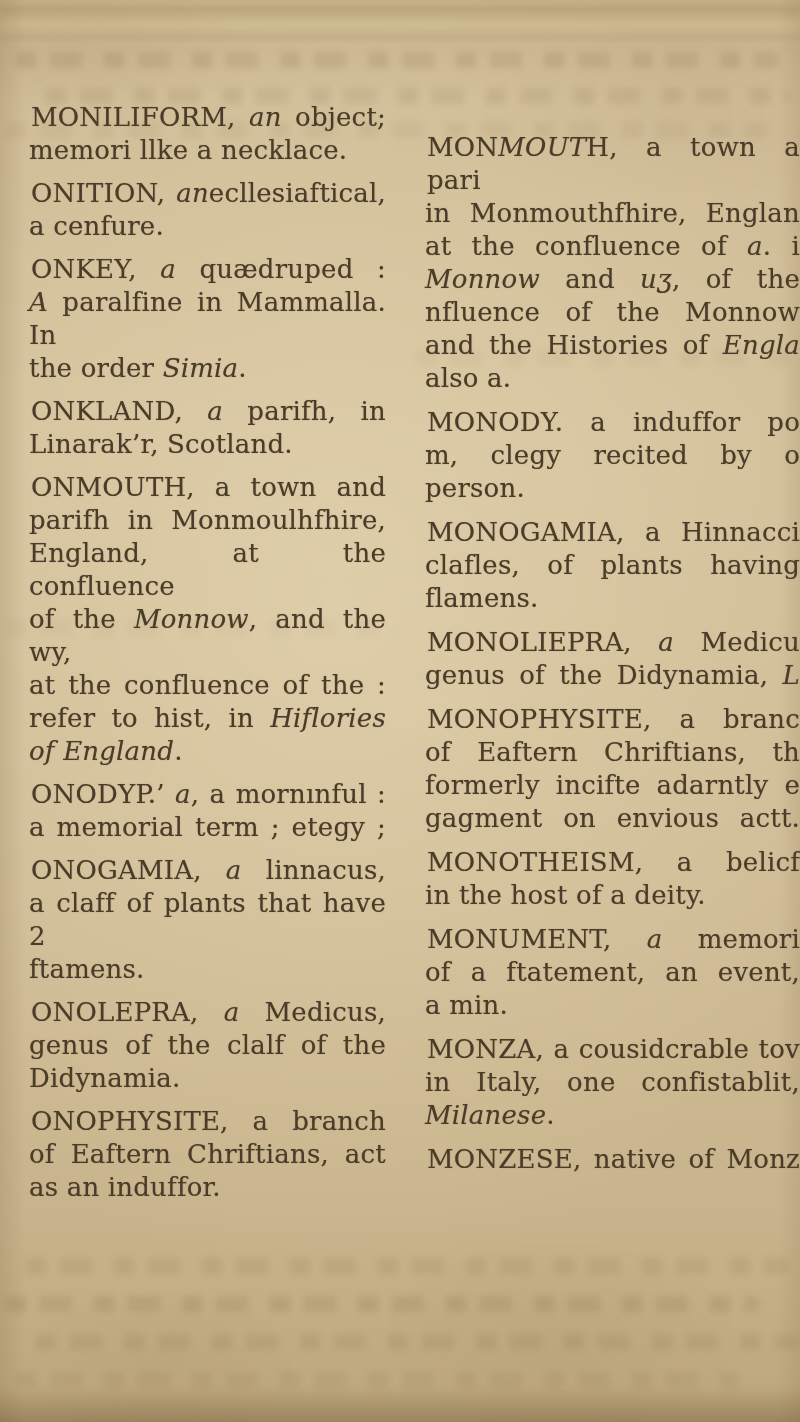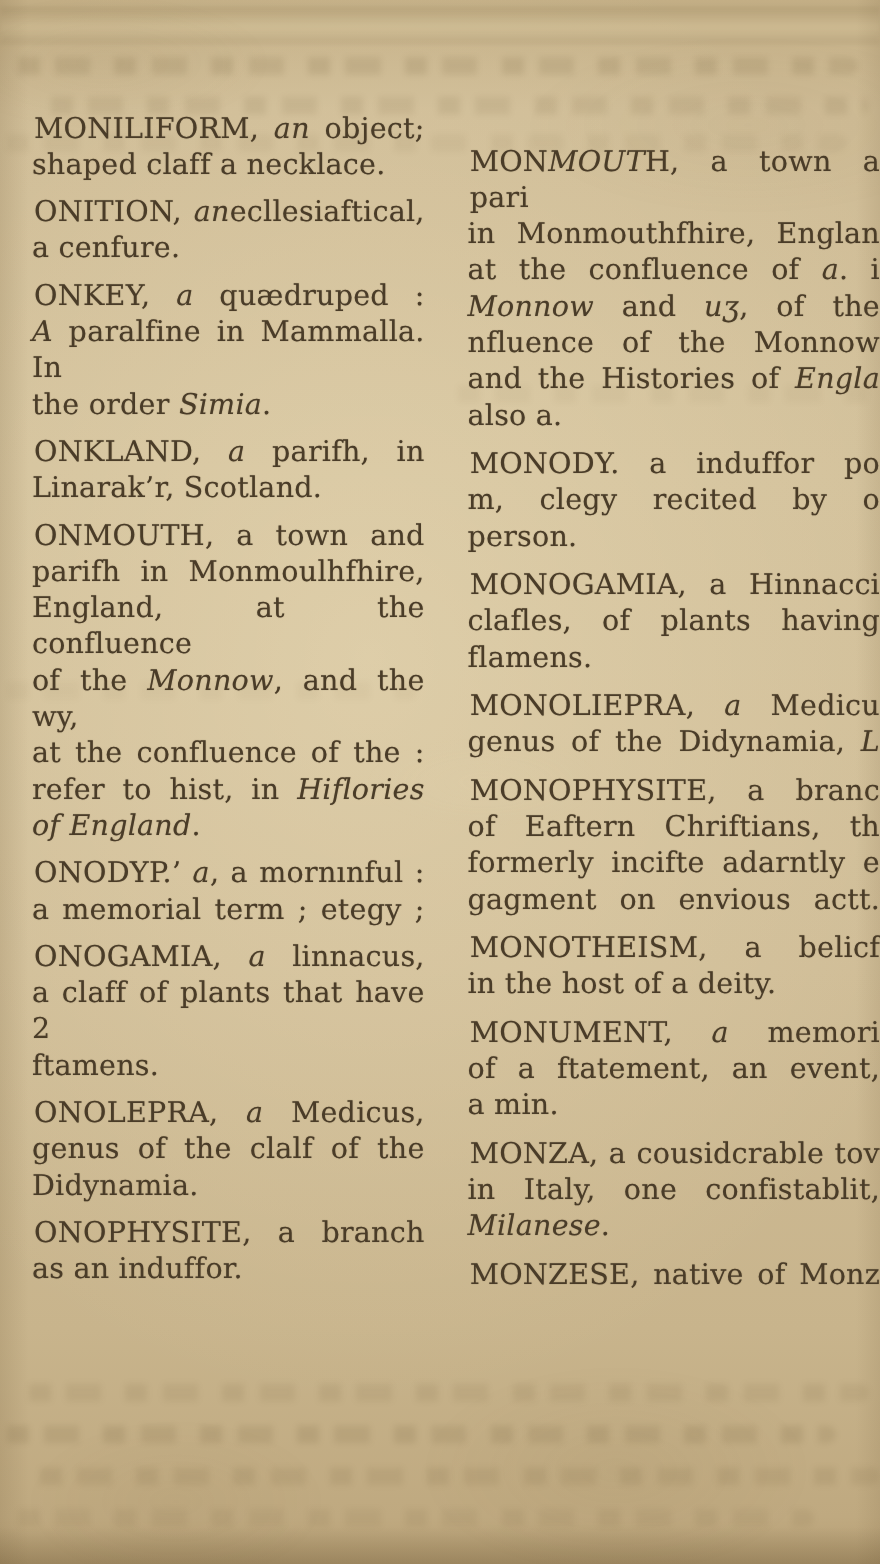--- a/index.html
+++ b/index.html
@@ -77,21 +77,21 @@
 <div class="ghost g7"></div>
 <div class="ghost g8"></div>
 <div class="ghost g9"></div>
 <div class="edge-shade-left"></div>
 <div class="edge-shade-right"></div>
 <div class="bottom-shade"></div>
 
 <div class="col col-left">
     <div class="entry">
       <div class="line">MONILIFORM, <i>an</i> object;</div>
-      <div class="line cont noend">shaped claff a necklace.</div>
+      <div class="line cont noend">memori llke a necklace.</div>
     </div>
     <div class="entry">
       <div class="line">ONITION, <i>an</i>ecllesiaftical,</div>
       <div class="line cont noend">a cenfure.</div>
     </div>
     <div class="entry">
       <div class="line">ONKEY, <i>a</i> quædruped :</div>
       <div class="line cont"><i>A</i> paralfine in Mammalla. In</div>
       <div class="line cont noend">the order <i>Simia</i>.</div>
     </div>
@@ -117,20 +117,21 @@
       <div class="line cont">a claff of plants that have 2</div>
       <div class="line cont noend">ftamens.</div>
     </div>
     <div class="entry">
       <div class="line">ONOLEPRA, <i>a</i> Medicus,</div>
       <div class="line cont">genus of the clalf of the</div>
       <div class="line cont noend">Didynamia.</div>
     </div>
     <div class="entry">
       <div class="line">ONOPHYSITE, a branch</div>
+      <div class="line cont">of Eaftern Chriftians, act</div>
       <div class="line cont noend">as an induffor.</div>
     </div>
   </div>
 <div class="col col-right">
     <div class="entry">
       <div class="line">MON<i>MOUT</i>H, a town a pari</div>
       <div class="line cont">in Monmouthfhire, Englan</div>
       <div class="line cont">at the confluence of <i>a</i>. i</div>
       <div class="line cont"><i>Monnow</i> and <i>uʒ</i>, of the</div>
       <div class="line cont">nfluence of the Monnow</div>

